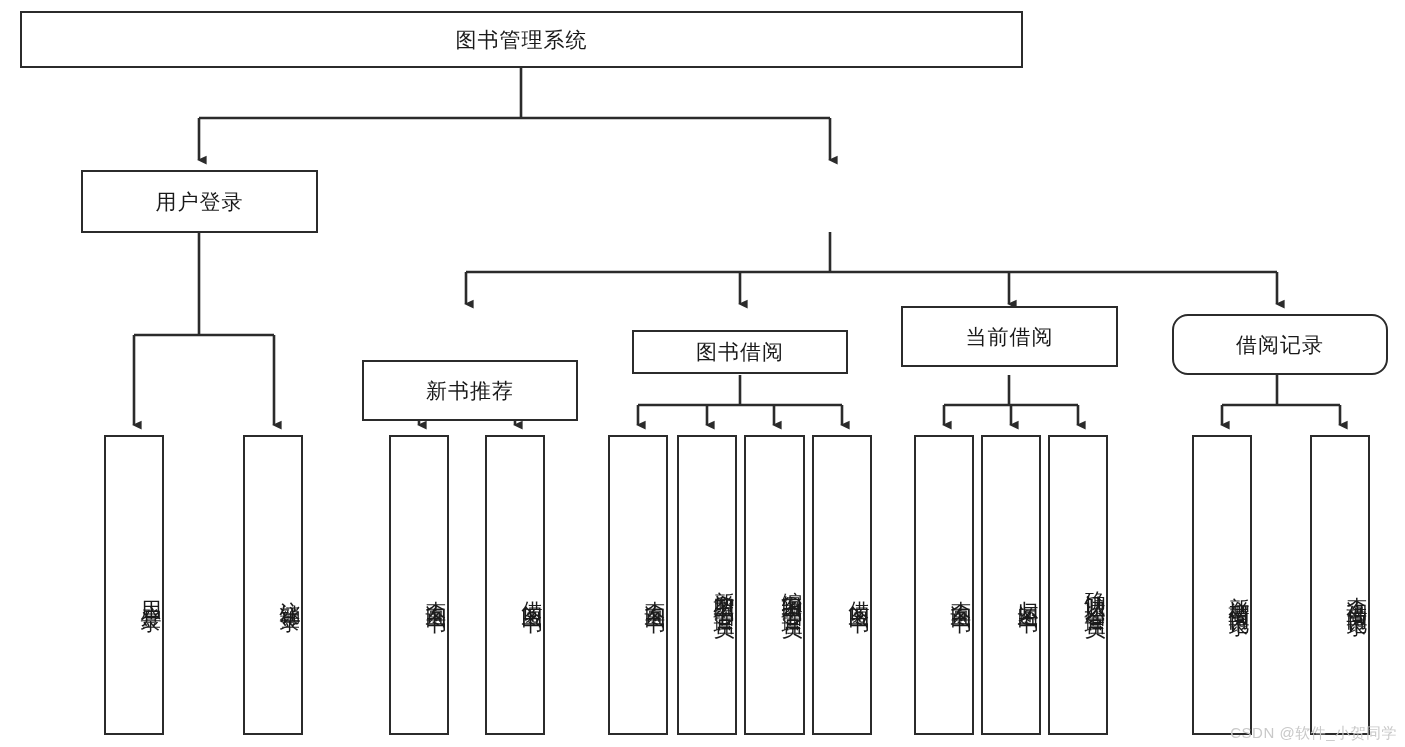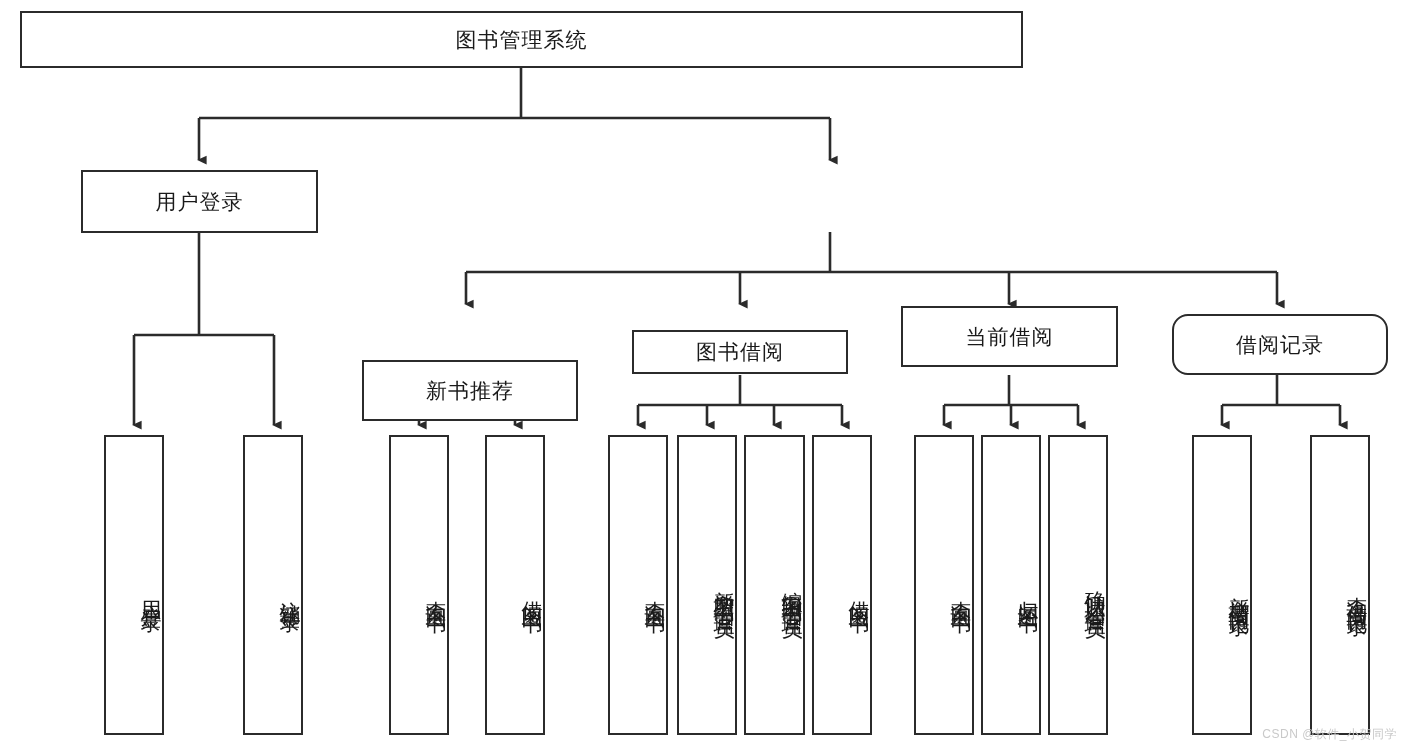--- a/index.html
+++ b/index.html
@@ -49,21 +49,21 @@
   }
   .node.vert .label {
     writing-mode: vertical-rl;
     text-orientation: upright;
     white-space: nowrap;
   }
   .watermark {
     position: absolute;
     right: 8px;
     bottom: 4px;
-    font-size: 12px;
+    font-size: 15px;
     color: #c9c9c9;
     letter-spacing: 0.5px;
     white-space: nowrap;
     font-family: "Liberation Sans", "DejaVu Sans", sans-serif;
   }
 </style>
 </head>
 <body>
 
 <div id="canvas">

